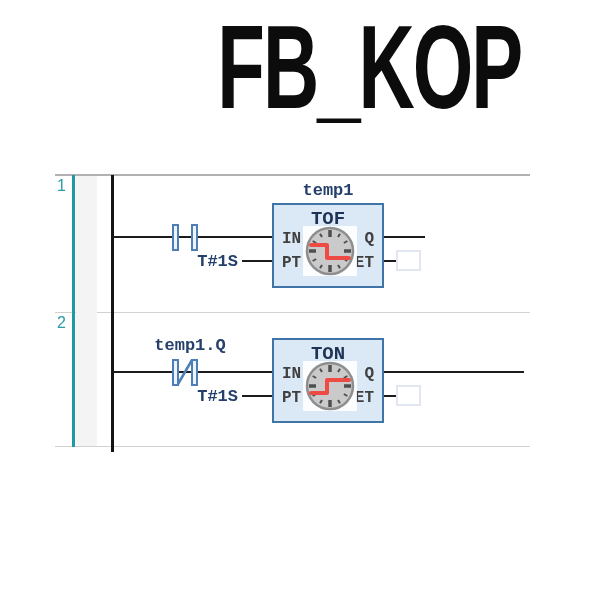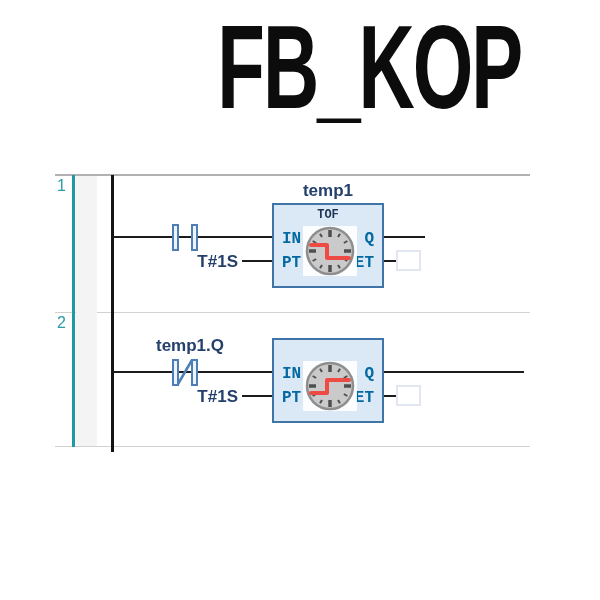--- a/index.html
+++ b/index.html
@@ -33,38 +33,38 @@
   
   .wire{position:absolute;height:2px;background:#1c1c1c;}
   
   .cbar{
     position:absolute;width:7px;height:27px;box-sizing:border-box;
     border:2px solid #4d7fb5;background:#ecf3fb;
   }
   .slash{position:absolute;}
   
   .operand{
-    position:absolute;font-family:Liberation Sans, sans-serif;
+    position:absolute;font-family:Liberation Mono, monospace;
     font-weight:bold;font-size:17px;color:#25406b;white-space:nowrap;
   }
   .center{text-align:center;}
   .right{text-align:right;}
   
   .fblock{
     position:absolute;width:112px;height:85px;box-sizing:border-box;
     background:#dbe8f6;border:2px solid #3f74a8;
   }
   .fblock .btitle{
     position:absolute;left:0;right:0;top:3px;text-align:center;
     font-family:"Liberation Mono","DejaVu Sans Mono",monospace;
-    font-weight:bold;font-size:12px;color:#1d3456;
+    font-weight:bold;font-size:19px;color:#1d3456;
   }
   .pin{
     position:absolute;font-family:"Liberation Mono","DejaVu Sans Mono",monospace;
-    font-weight:bold;font-size:16px;color:#0369a1;line-height:16px;
+    font-weight:bold;font-size:16px;color:#404040;line-height:16px;
   }
   .clock{position:absolute;left:26px;top:16px;}
   
   .etbox{
     position:absolute;width:25px;height:21px;box-sizing:border-box;
     background:#ffffff;border:2px solid #e2e6f0;
   }
 </style>
 </head>
 <body>
@@ -143,20 +143,21 @@
     </svg>
     <div class="cbar" style="left:136px;top:47px;"></div>
   </div>
   <div class="wire" style="left:143px;top:59px;width:74px;"></div>
 
   <div class="operand right" style="left:127px;top:75px;width:56px;">T#1S</div>
   <div class="wire" style="left:187px;top:83px;width:30px;"></div>
 
 
   <div class="fblock" style="left:217px;top:26px;">
+    <div class="btitle">TON</div>
     <div class="pin" style="left:8px;top:26px;">IN</div>
     <div class="pin" style="left:8px;top:50px;">PT</div>
     <div class="pin" style="right:8px;top:26px;">Q</div>
     <div class="pin" style="right:8px;top:50px;">ET</div>
     <svg class="clock" width="60" height="60" viewBox="-30 -30 60 60">
       <rect x="-27" y="-25" width="54" height="50" fill="#ffffff" opacity="0.9"></rect>
       <circle cx="0" cy="0" r="23" fill="#cacaca" stroke="#8e8e8e" stroke-width="2.5"></circle>
       <g stroke="#4f4f4f" stroke-width="2">
         <line x1="0" y1="-21" x2="0" y2="-14" stroke-width="3.5"></line>
         <line x1="0" y1="21" x2="0" y2="14" stroke-width="3.5"></line>

